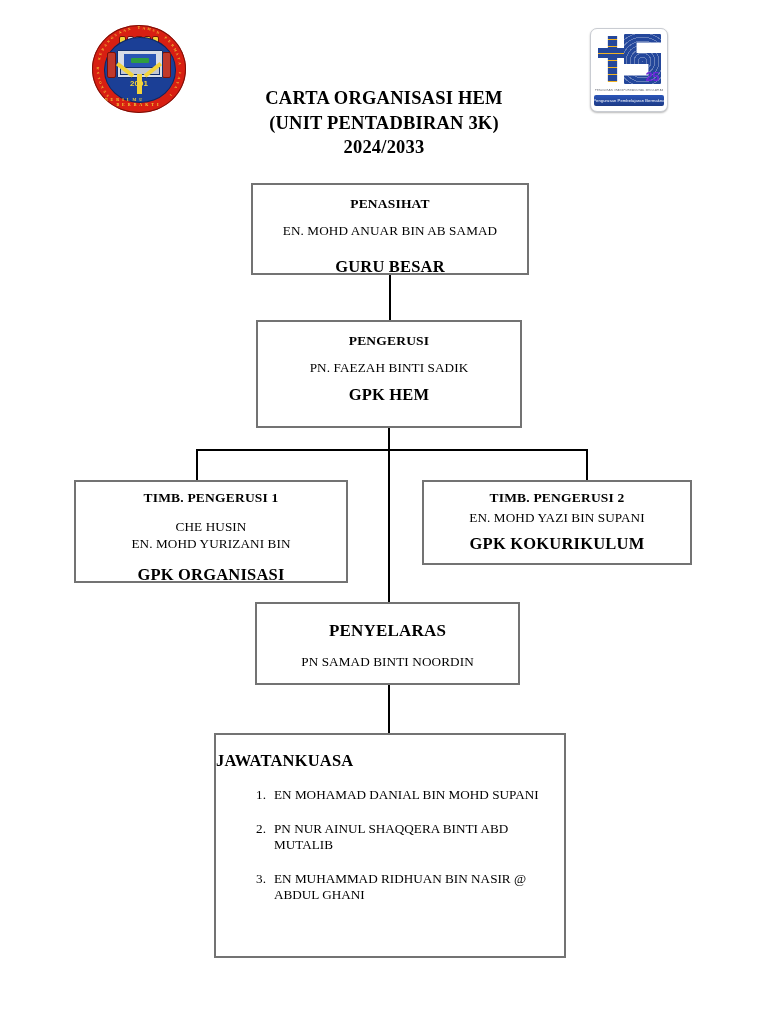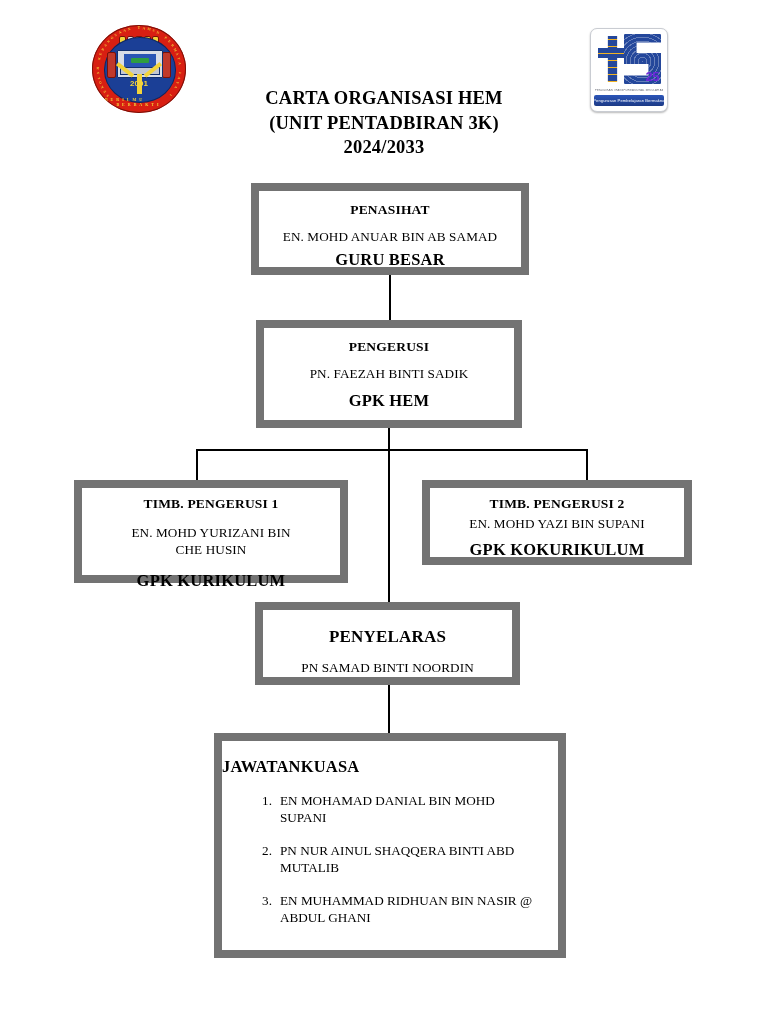--- a/index.html
+++ b/index.html
@@ -265,21 +265,21 @@
 
   
   .line {
     position: absolute;
     background: #000000;
   }
 
   
   .node {
     position: absolute;
-    border: 8px solid #737373;
+    border: 2px solid #737373;
     background: #ffffff;
     box-sizing: border-box;
     text-align: center;
   }
   .node .role {
     font-weight: bold;
     font-size: 13.5px;
     letter-spacing: 0.2px;
     white-space: nowrap;
   }
@@ -290,21 +290,21 @@
   .node .unit {
     font-weight: bold;
     font-size: 16.5px;
     letter-spacing: 0.2px;
     white-space: nowrap;
   }
 
   
   #node-penasihat { left: 251px; top: 183px; width: 278px; height: 92px; padding-top: 11px; }
   #node-penasihat .role   { margin-bottom: 11px; }
-  #node-penasihat .person { margin-bottom: 5px; }
+  #node-penasihat .person { margin-bottom: 18px; }
 
   #node-pengerusi { left: 256px; top: 320px; width: 266px; height: 108px; padding-top: 11px; }
   #node-pengerusi .role   { margin-bottom: 11px; }
   #node-pengerusi .person { margin-bottom: 9px; }
 
   #node-timb1 { left: 74px; top: 480px; width: 274px; height: 103px; padding-top: 8px; }
   #node-timb1 .role   { margin-bottom: 12px; }
   #node-timb1 .person { margin-bottom: 13px; line-height: 17px; }
 
   #node-timb2 { left: 422px; top: 480px; width: 270px; height: 85px; padding-top: 8px; }
@@ -456,24 +456,24 @@
 
 <div class="node" id="node-pengerusi">
   <div class="role">PENGERUSI</div>
   <div class="person">PN. FAEZAH BINTI SADIK</div>
   <div class="unit">GPK HEM</div>
 </div>
 
 <div class="node" id="node-timb1">
   <div class="role">TIMB. PENGERUSI 1</div>
   <div class="person">
+    <div>CHE HUSIN</div>
     <div>EN. MOHD YURIZANI BIN</div>
-    <div>CHE HUSIN</div>
   </div>
-  <div class="unit">GPK KURIKULUM</div>
+  <div class="unit">GPK ORGANISASI</div>
 </div>
 
 <div class="node" id="node-timb2">
   <div class="role">TIMB. PENGERUSI 2</div>
   <div class="person">EN. MOHD YAZI BIN SUPANI</div>
   <div class="unit">GPK KOKURIKULUM</div>
 </div>
 
 <div class="node" id="node-penyelaras">
   <div class="role">PENYELARAS</div>

